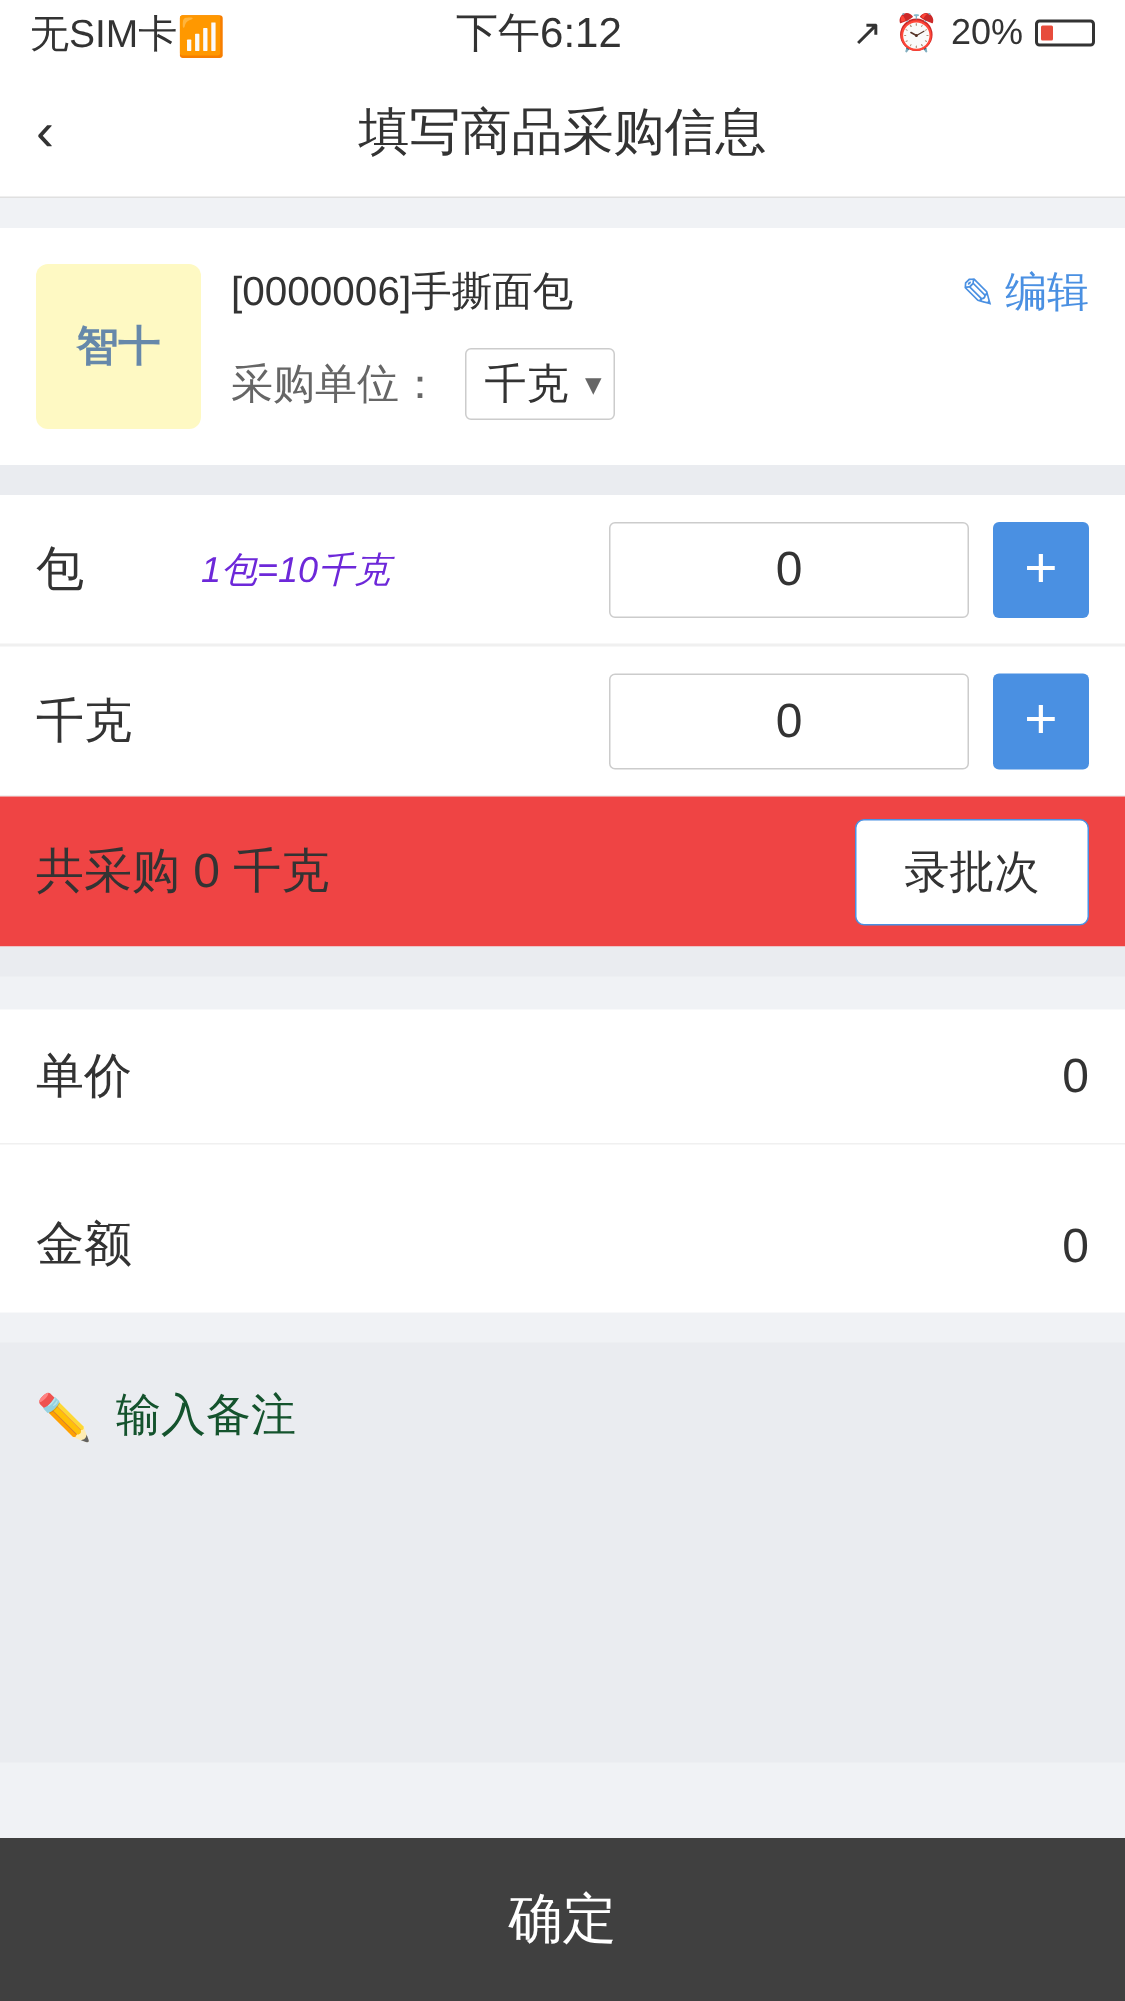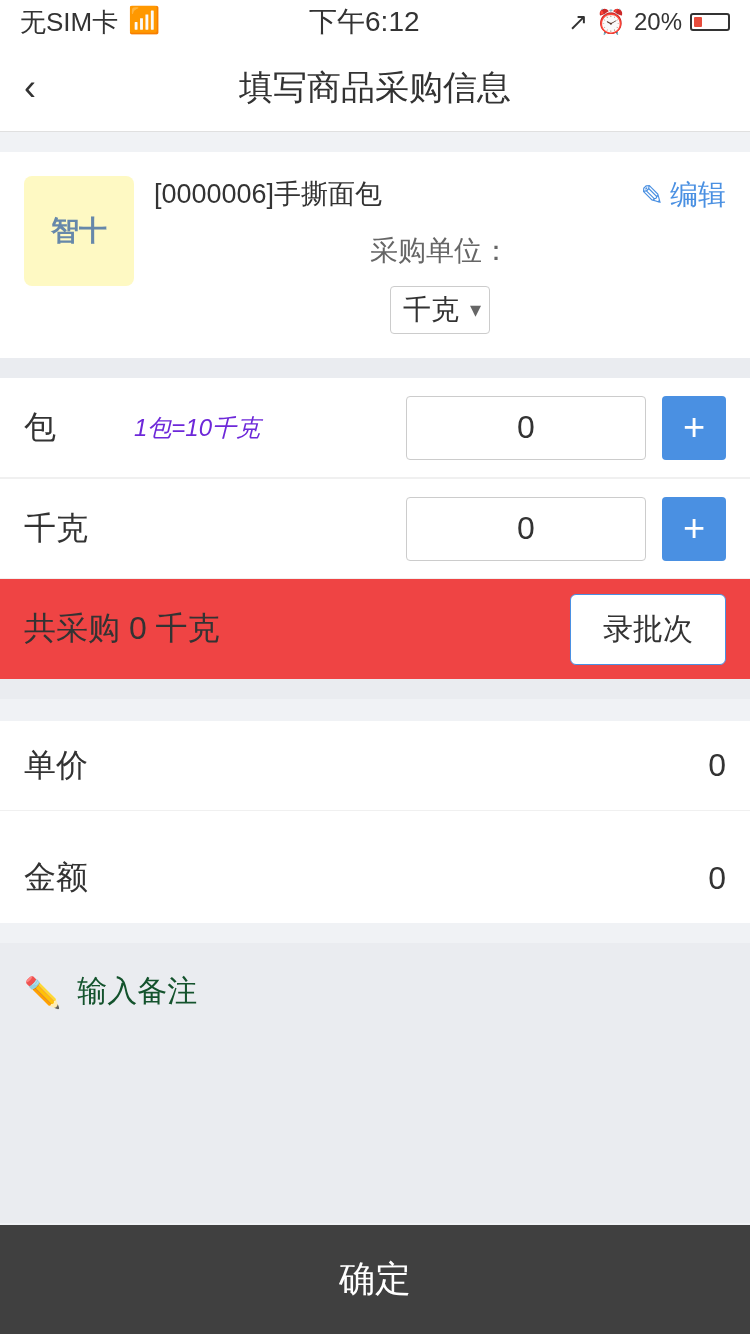--- a/index.html
+++ b/index.html
@@ -17,21 +17,21 @@
     .status-bar {
       height: 44px;
       background: #fff;
       display: flex;
       align-items: center;
       justify-content: space-between;
       padding: 0 20px;
       font-size: 26px;
       color: #333;
     }
-    .status-left { display: flex; align-items: flex-start; gap: 10px; }
+    .status-left { display: flex; align-items: flex-end; }
     .status-center { font-weight: 500; font-size: 28px; }
     .status-right { display: flex; align-items: center; gap: 8px; font-size: 24px; }
     .battery {
       display: inline-flex; align-items: center; gap: 2px;
     }
     .battery-body {
       width: 40px; height: 18px; border: 2px solid #333; border-radius: 3px; position: relative;
       display: flex; align-items: center; padding: 2px;
     }
     .battery-fill {
@@ -93,21 +93,20 @@
       color: #333;
       font-weight: 500;
       margin-bottom: 20px;
     }
     .product-unit-row {
       display: flex;
       align-items: center;
       gap: 16px;
       font-size: 28px;
       color: #666;
-      flex-direction: column;
     }
     .unit-select-wrap {
       position: relative;
       display: inline-flex;
       align-items: center;
       border: 1px solid #ccc;
       border-radius: 4px;
       padding: 4px 30px 4px 12px;
       font-size: 28px;
       color: #333;

